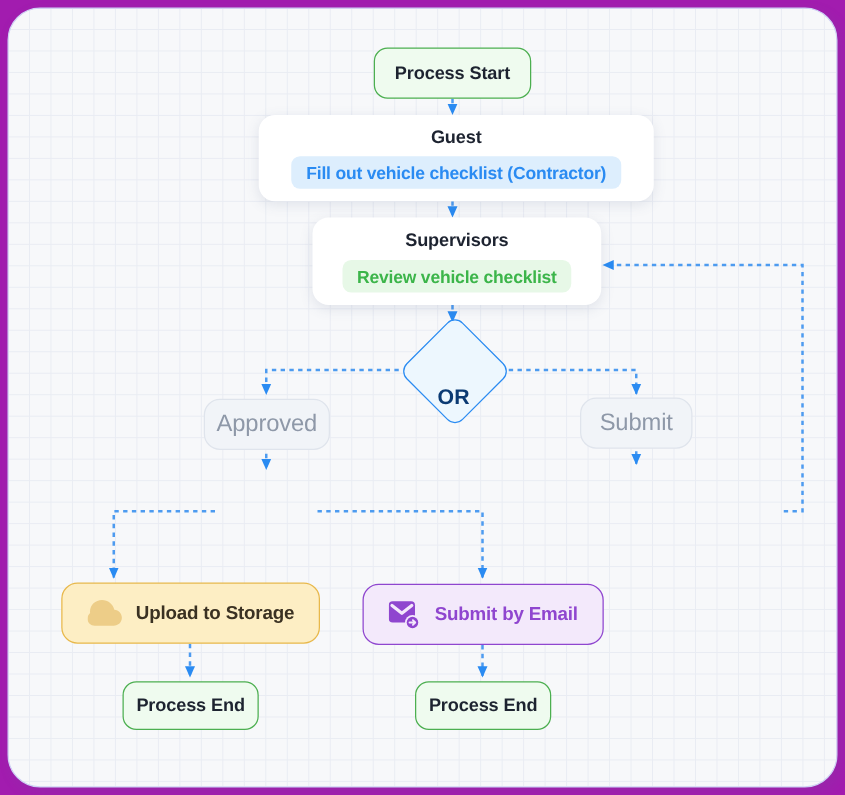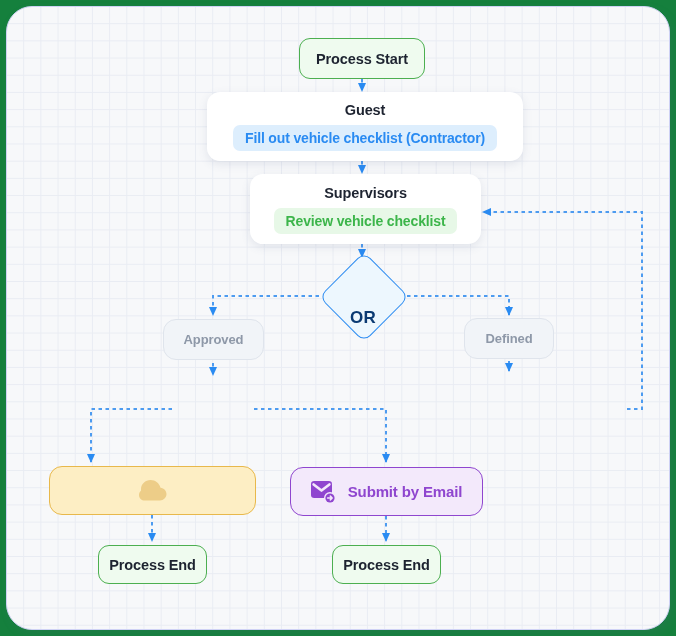--- a/index.html
+++ b/index.html
@@ -10,21 +10,21 @@
   body {
     font-family: "Liberation Sans", sans-serif;
     -webkit-font-smoothing: antialiased;
   }
 
   #screen {
     position: relative;
     width: 676px;
     height: 636px;
     overflow: hidden;
-    background: #15803d;
+    background: #a21caf;
   }
 
   
   #canvas {
     position: absolute;
     left: 6px;
     top: 6px;
     width: 664px;
     height: 624px;
     box-sizing: border-box;
@@ -106,22 +106,22 @@
     background: #e7f8e7;
     color: #3cb54a;
   }
 
   
   .state {
     background: #f1f4f8;
     border: 1.3px solid #dfe4ec;
     border-radius: 13px;
     color: #8e98a8;
-    font-size: 13px;
-    font-weight: 700;
+    font-size: 19px;
+    font-weight: 400;
     letter-spacing: -0.1px;
   }
 
   
   .gateway {
     background: transparent;
     border: none;
   }
   .gateway .dshape {
     position: absolute;
@@ -231,31 +231,32 @@
     <div class="node gateway" style="left:312px; top:245px; width:88px; height:88px;">
       <div class="dshape"></div>
       <span class="dlabel">OR</span>
     </div>
 
     <div class="node state" style="left:156px; top:312px; width:101px; height:41px;">
       <span>Approved</span>
     </div>
 
     <div class="node state" style="left:457px; top:311px; width:90px; height:41px;">
-      <span>Defined</span>
+      <span>Submit</span>
     </div>
 
 
 
     <div class="node action action-upload" style="left:42px; top:459px; width:207px; height:49px;">
       <span class="act-icon">
         <svg width="28" height="21" viewBox="0 0 28 21">
           <path d="M7.6 20.5h13.3c3.7 0 6.6-2.9 6.6-6.4 0-3.3-2.6-6.1-6-6.4C20.4 3.3 16.4 0 11.6 0 6.3 0 2 4.1 2 9.2c0 .4 0 .8.1 1.2C.8 11.5 0 13.1 0 14.9c0 3.1 2.6 5.6 5.8 5.6h1.8z" fill="#edcd88"></path>
         </svg>
       </span>
+      <span>Upload to Storage</span>
     </div>
 
     <div class="node action action-email" style="left:283px; top:460px; width:193px; height:49px;">
       <span class="act-icon">
         <svg width="26" height="24" viewBox="0 0 26 24">
           <rect x="0" y="1" width="21" height="17" rx="3.2" fill="#8f46cf"></rect>
           <path d="M2.6 4.4 L10.5 10.6 L18.4 4.4" fill="none" stroke="#f3e9fb" stroke-width="2.6" stroke-linecap="round" stroke-linejoin="round"></path>
           <circle cx="19" cy="18" r="6" fill="#f3e9fb"></circle>
           <circle cx="19" cy="18" r="4.6" fill="#8f46cf"></circle>
           <path d="M16.6 18 L21.1 18 M19.3 16.1 L21.2 18 L19.3 19.9" fill="none" stroke="#f3e9fb" stroke-width="1.5" stroke-linecap="round" stroke-linejoin="round"></path>

